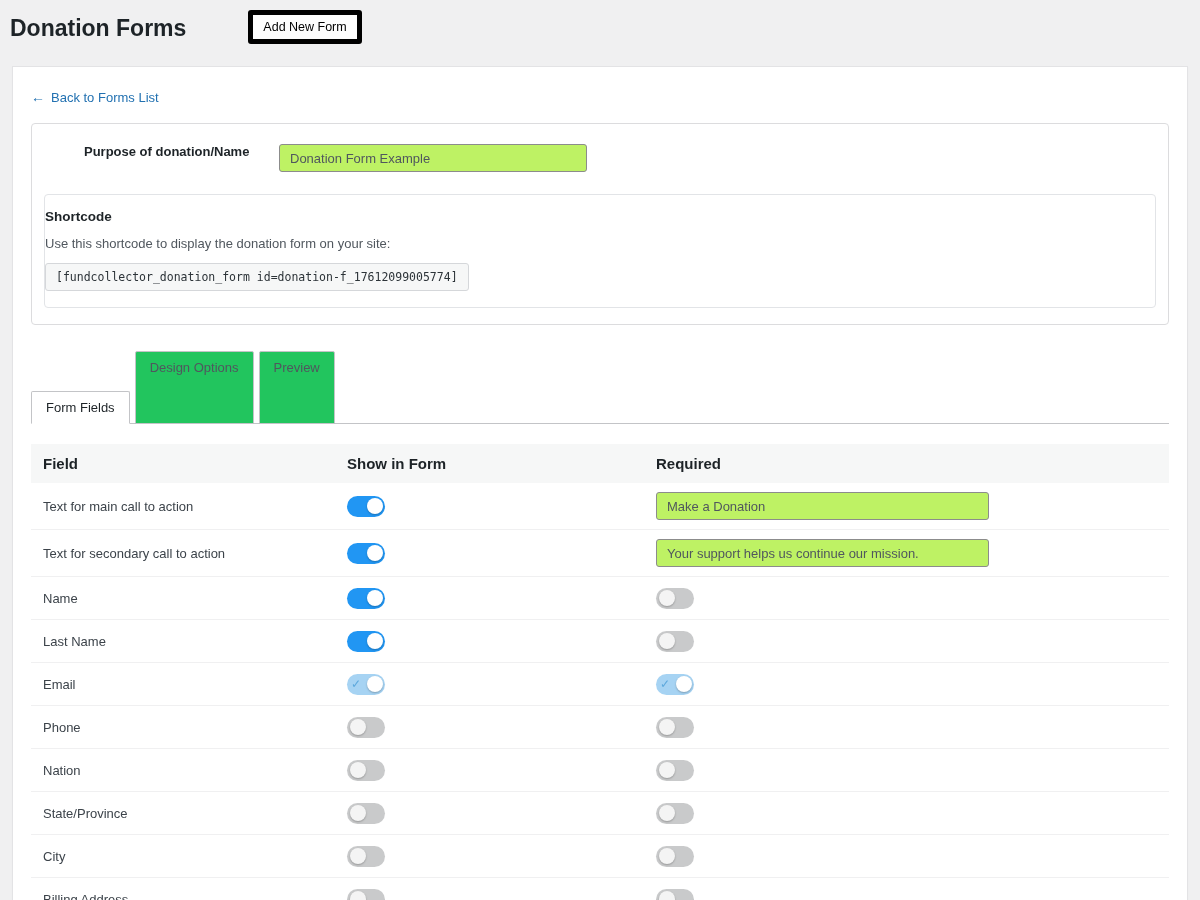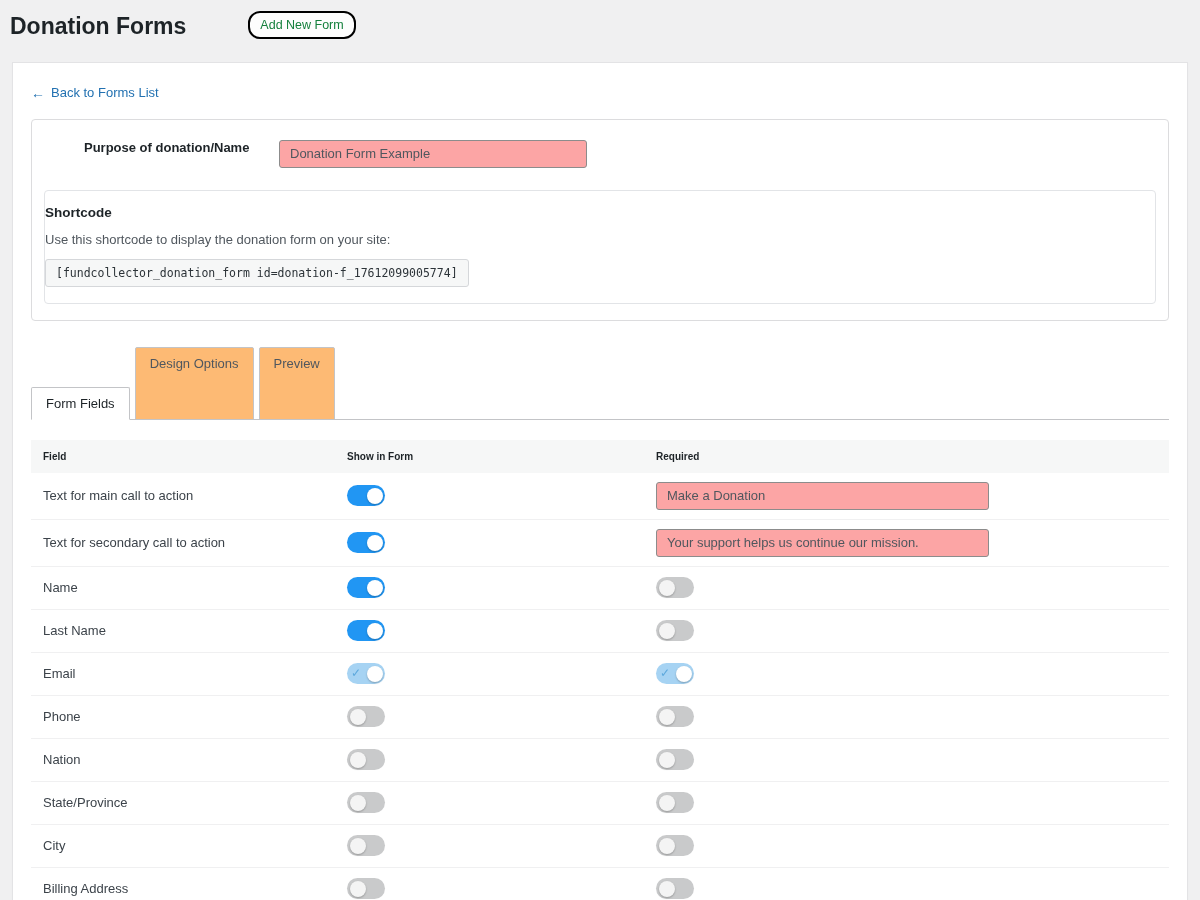--- a/index.html
+++ b/index.html
@@ -12,24 +12,24 @@
   }
   .viewport { width: 1200px; height: 900px; overflow: hidden; }
 
   
   .topbar { padding: 12px 12px 10px 10px; display: flex; align-items: center; gap: 48px; }
   .page-title { font-size: 23px; font-weight: 600; color: #1d2327; line-height: 1.3; }
   .add-new-btn {
     margin-left: 14px;
     font-family: "Liberation Sans", sans-serif;
     font-size: 12.5px;
-    color: #15803d;
+    color: #000000;
     background: #fdfdfd;
-    border: 2px solid #000000;
-    border-radius: 12px;
+    border: 5px solid #000000;
+    border-radius: 3px;
     padding: 5px 10px;
     cursor: pointer;
     position: relative;
     top: -2px;
   }
 
   
   .panel {
     margin: 10px 12px 0 12px;
     background: #ffffff;
@@ -62,21 +62,21 @@
   .name-label {
     width: 195px;
     font-weight: 700;
     color: #1d2327;
     font-size: 13px;
   }
   .text-input {
     font-family: "Liberation Sans", sans-serif;
     font-size: 13px;
     color: #50575e;
-    background: #fca5a5;
+    background: #bef264;
     border: 1px solid #8c8c8c;
     border-radius: 3px;
     padding: 6px 10px;
     width: 308px;
     height: 28px;
   }
 
   .shortcode-box {
     margin-top: 22px;
     border: 1px solid #e2e4e7;
@@ -100,21 +100,21 @@
   
   .tabs {
     margin-top: 26px;
     border-bottom: 1px solid #c3c4c7;
     display: flex;
     padding-left: 0;
   }
   .tab {
     font-size: 13px;
     color: #50575e;
-    background: #fdba74;
+    background: #22c55e;
     border: 1px solid #c3c4c7;
     padding: 8px 14px;
     margin-right: 5px;
     margin-bottom: -1px;
     cursor: pointer;
     border-top-left-radius: 2px;
     border-top-right-radius: 2px;
   }
   .tab.active {
     background: #ffffff;
@@ -128,21 +128,21 @@
   .thead, .trow {
     display: grid;
     grid-template-columns: 304px 309px 1fr;
     align-items: center;
   }
   .thead {
     background: #f6f7f7;
     padding: 11px 12px;
     font-weight: 600;
     color: #1d2327;
-    font-size: 10px;
+    font-size: 15px;
   }
   .trow {
     padding: 9px 12px;
     border-bottom: 1px solid #f0f0f1;
     min-height: 43px;
   }
   .field-cell { color: #3c434a; font-size: 13px; }
 
   
   .toggle {

